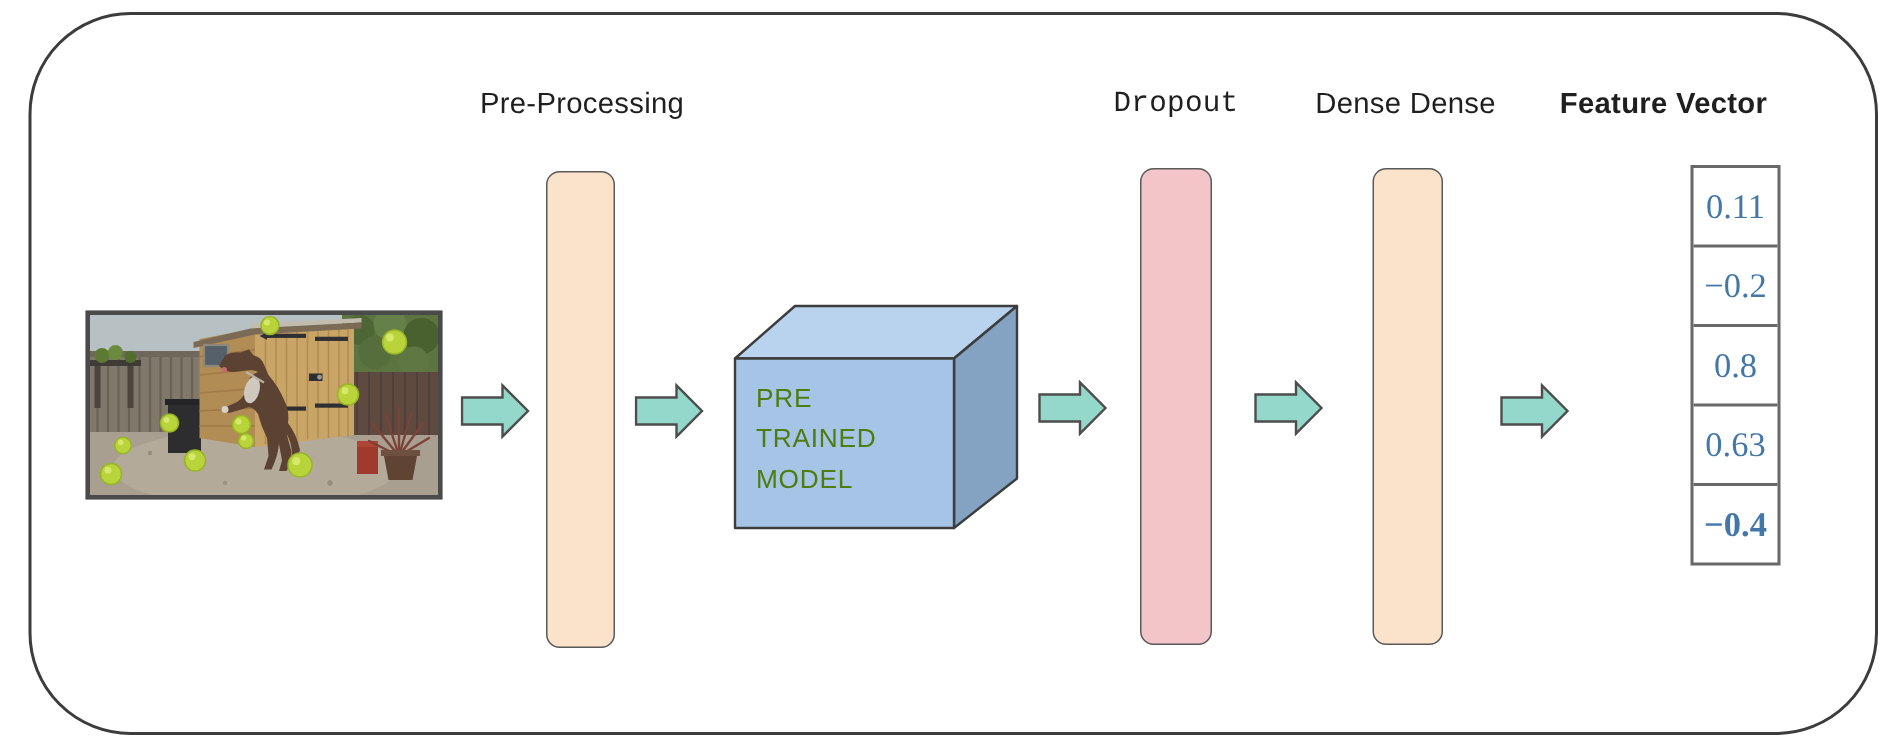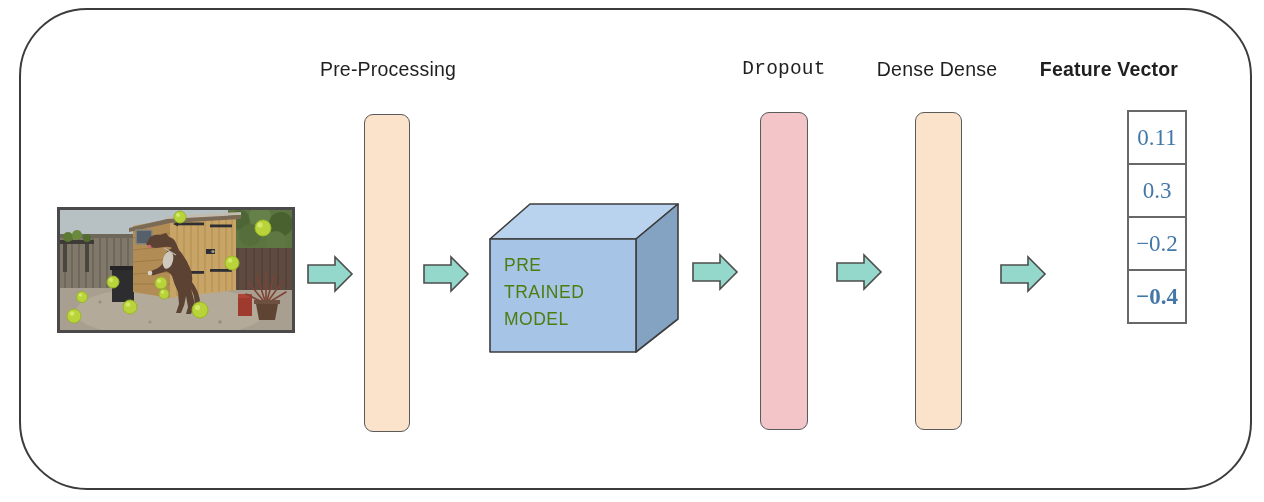--- a/index.html
+++ b/index.html
@@ -212,18 +212,19 @@
     </g>
   </svg>
   <div class="cube-text">
     <div>PRE</div>
     <div>TRAINED</div>
     <div>MODEL</div>
   </div>
 
   <div class="vector">
     <div class="cell">0.11</div>
-    <div class="cell">0.3</div>
     <div class="cell">−0.2</div>
+    <div class="cell">0.8</div>
+    <div class="cell">0.63</div>
     <div class="cell">−0.4</div>
   </div>
 
 </div>
 
 </body></html>

